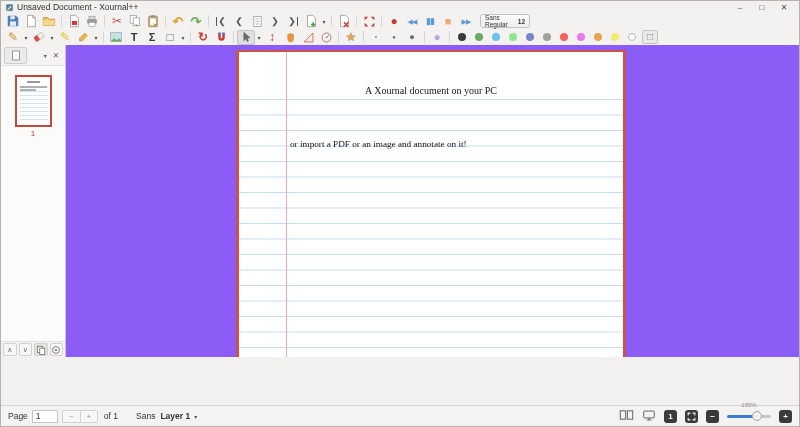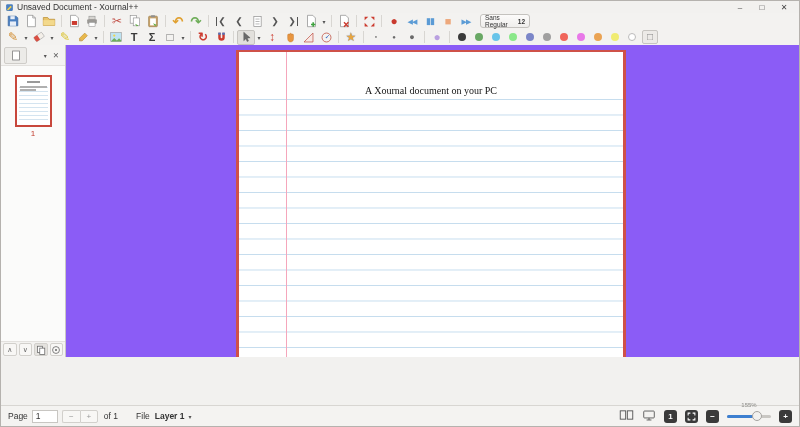--- a/index.html
+++ b/index.html
@@ -379,33 +379,34 @@
             </svg>
           </span>
       </div>
     </div>
 
     <div class="canvas">
       <div class="page">
         <div class="page-rules"></div>
         <div class="margin-line"></div>
         <div class="doc-title">A Xournal document on your PC</div>
+        <div class="doc-line2">or import a PDF or an image and annotate on it!</div>
       </div>
     </div>
   </div>
 
   <div class="statusbar">
     <span>Page</span>
     <span class="pg-input">1</span>
     <span class="stepper">
       <span>−</span>
       <span>+</span>
     </span>
     <span>of 1</span>
-    <span class="layer-lbl">File</span>
+    <span class="layer-lbl">Sans</span>
     <span class="layer-val">Layer 1</span>
     <span class="layer-dd">▾</span>
 
     <span class="sb-right">
       <span><svg width="15" height="12" viewBox="0 0 18 14">
             <rect x="1.5" y="2" width="6.5" height="10" fill="none" stroke="#555" stroke-width="1.1"></rect>
             <rect x="10" y="2" width="6.5" height="10" fill="none" stroke="#555" stroke-width="1.1"></rect>
           </svg></span>
       <span><svg width="14" height="13" viewBox="0 0 16 16">
             <rect x="1.5" y="2.5" width="13" height="8.5" rx="1" fill="none" stroke="#555" stroke-width="1.1"></rect>

